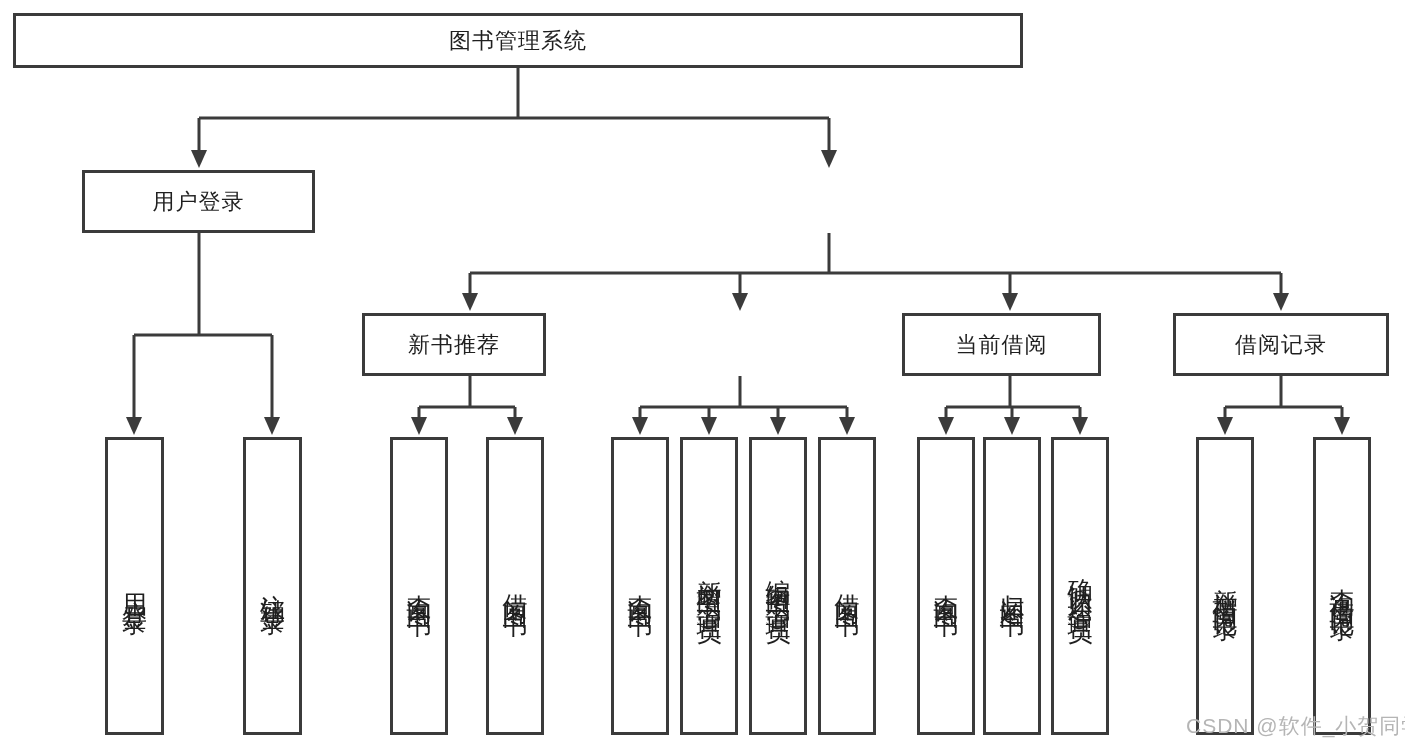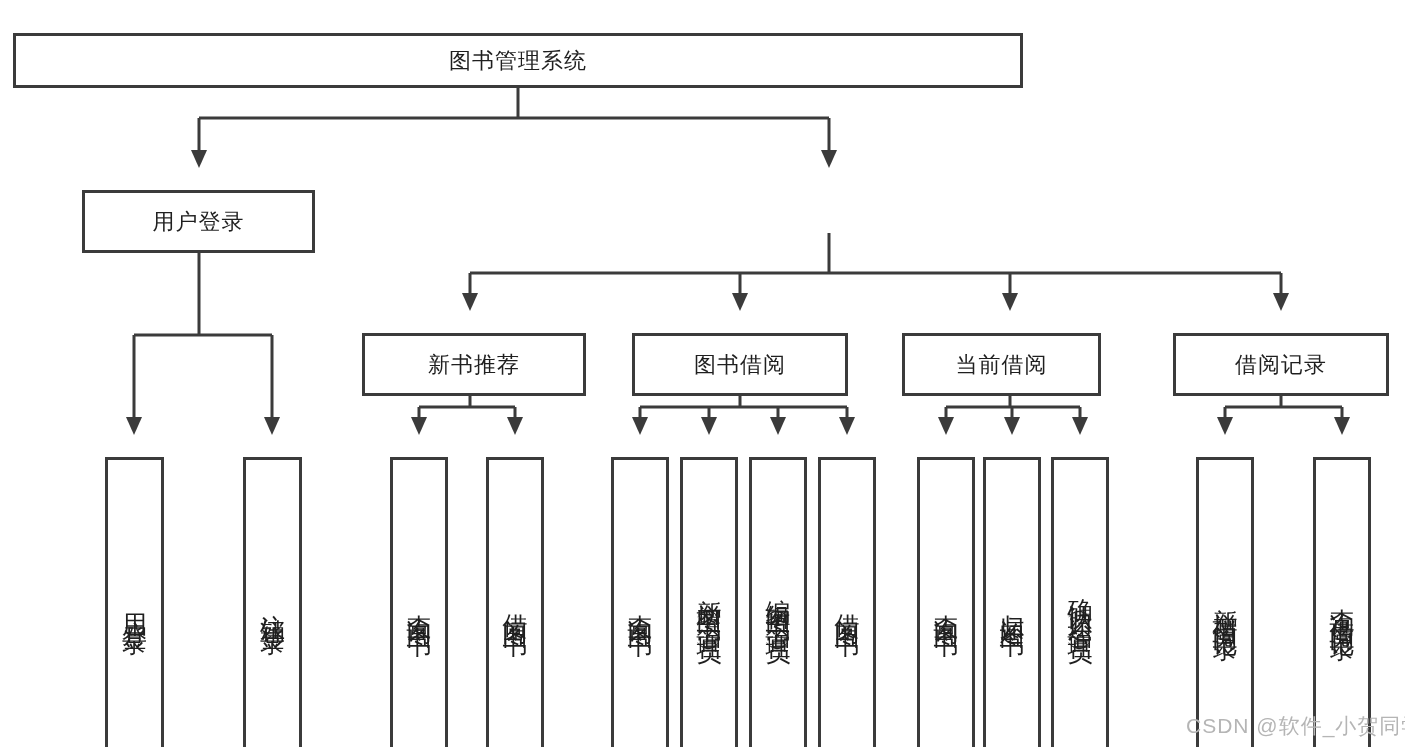--- a/index.html
+++ b/index.html
@@ -14,21 +14,20 @@
   .connectors { position:absolute; left:0; top:0; }
   .node {
     position:absolute;
     box-sizing:border-box;
     border:3px solid #3b3b3b;
     background:#ffffff;
     display:flex;
     align-items:center;
     justify-content:center;
     text-align:center;
-    margin-top:20px;
   }
   .hnode { font-size:22px; letter-spacing:1px; }
   .vnode {
     writing-mode:vertical-lr;
     text-orientation:mixed;
     font-size:25px;
     letter-spacing:6px;
     line-height:1;
   }
   .watermark {
@@ -85,22 +84,21 @@
       <polygon points="1072,417 1088,417 1080,435"></polygon>
       <polygon points="1217,417 1233,417 1225,435"></polygon>
       <polygon points="1334,417 1350,417 1342,435"></polygon>
     </g>
   </svg>
 
   <div class="node hnode" style="left:13px; top:13px; width:1010px; height:55px;">图书管理系统</div>
 
   <div class="node hnode" style="left:82px; top:170px; width:233px; height:63px;">用户登录</div>
 
-  <div class="node hnode" style="left:362px; top:313px; width:224px; height:63px;">新书推荐</div>
-  <div class="node hnode" style="left:632px; top:313px; width:216px; height:63px;">图书借阅</div>
+  <div class="node hnode" style="left:362px; top:313px; width:184px; height:63px;">新书推荐</div>
   <div class="node hnode" style="left:902px; top:313px; width:199px; height:63px;">当前借阅</div>
   <div class="node hnode" style="left:1173px; top:313px; width:216px; height:63px;">借阅记录</div>
 
   <div class="node vnode" style="left:105px; top:437px; width:59px; height:298px;">用户登录</div>
   <div class="node vnode" style="left:243px; top:437px; width:59px; height:298px;">注销登录</div>
 
   <div class="node vnode" style="left:390px; top:437px; width:58px; height:298px;">查询图书</div>
   <div class="node vnode" style="left:486px; top:437px; width:58px; height:298px;">借阅图书</div>
 
   <div class="node vnode" style="left:611px; top:437px; width:58px; height:298px;">查询图书</div>

